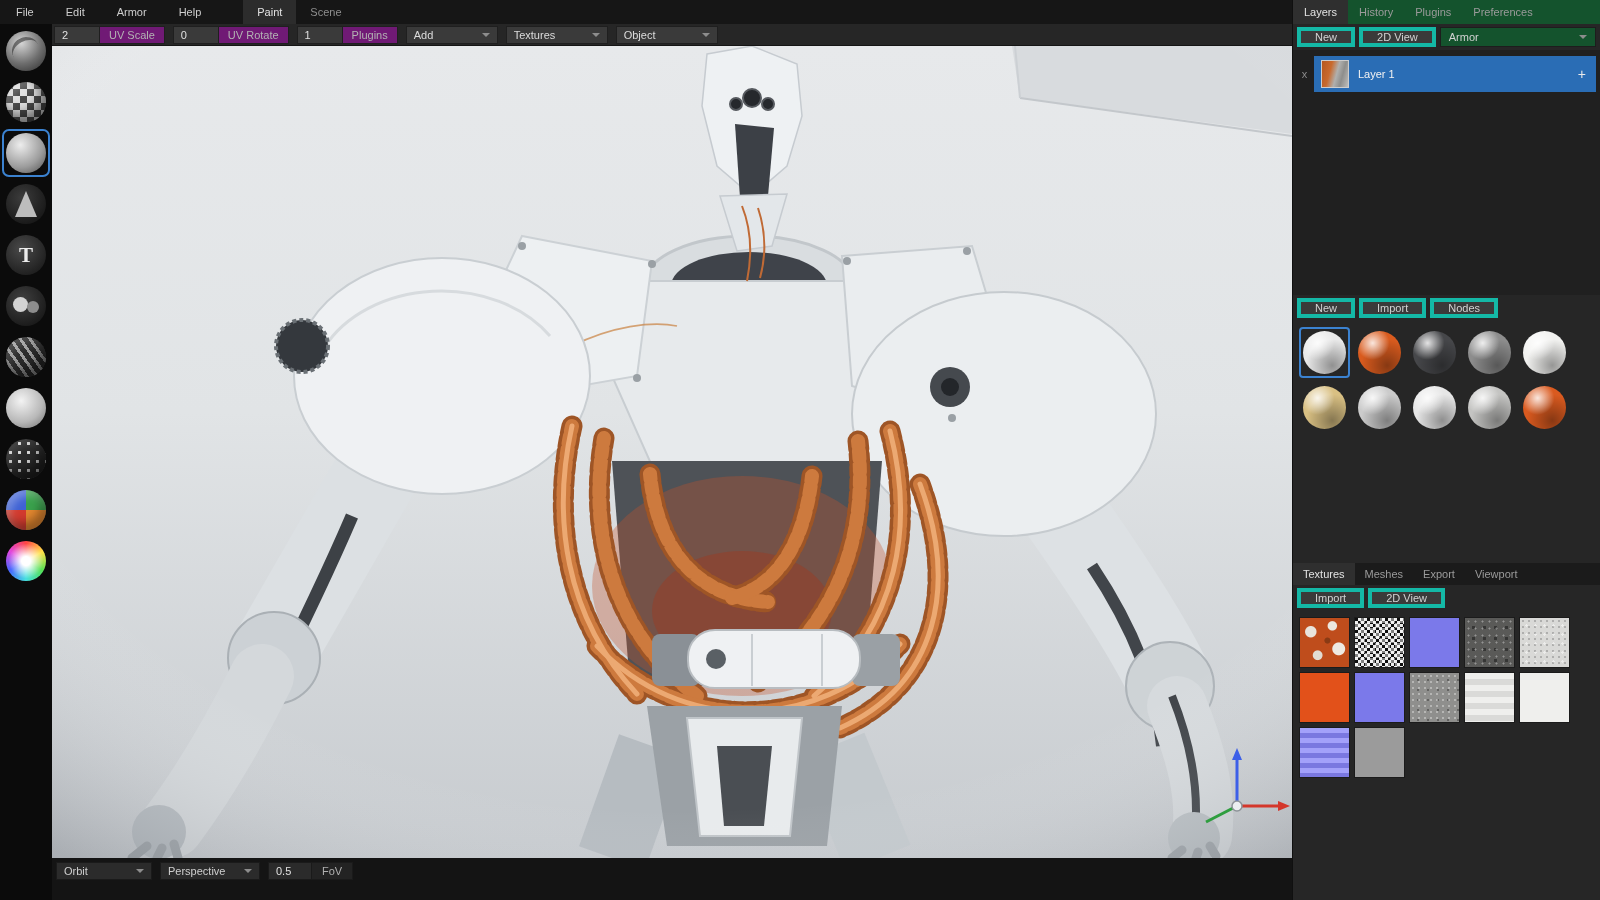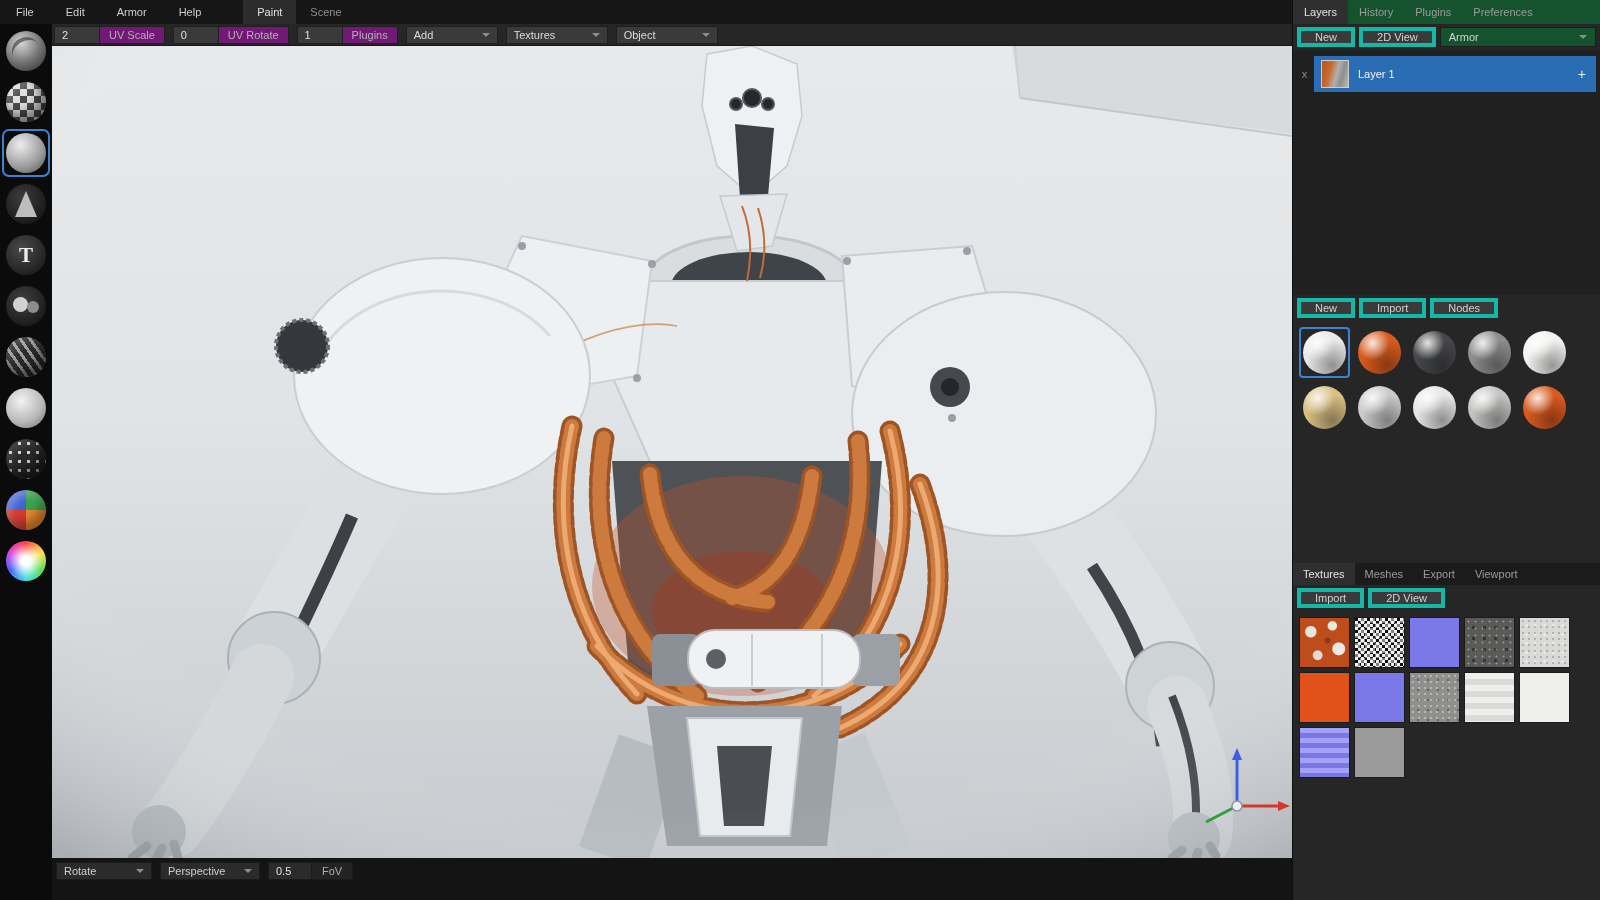--- a/index.html
+++ b/index.html
@@ -335,21 +335,21 @@
         <line x1="1185" y1="760" x2="1228" y2="760" stroke="#d4372b" stroke-width="3"></line>
         <polygon points="1238,760 1226,755 1226,765" fill="#d4372b"></polygon>
         <line x1="1185" y1="760" x2="1154" y2="776" stroke="#2f9e3f" stroke-width="3"></line>
         <circle cx="1185" cy="760" r="5" fill="#eceff1" stroke="#8d9398" stroke-width="1.5"></circle>
       </g>
     </svg>
   </div>
 
   <div class="bottombar">
     <div class="bb-box" style="width:96px">
-      <span>Rotate</span>
+      <span>Orbit</span>
       <span class="chev"></span>
     </div>
     <div class="bb-box" style="width:100px">
       <span>Perspective</span>
       <span class="chev"></span>
     </div>
     <div style="display:flex">
       <span class="bb-val" style="width:44px">0.5</span>
       <span class="bb-lab">FoV</span>
     </div>

